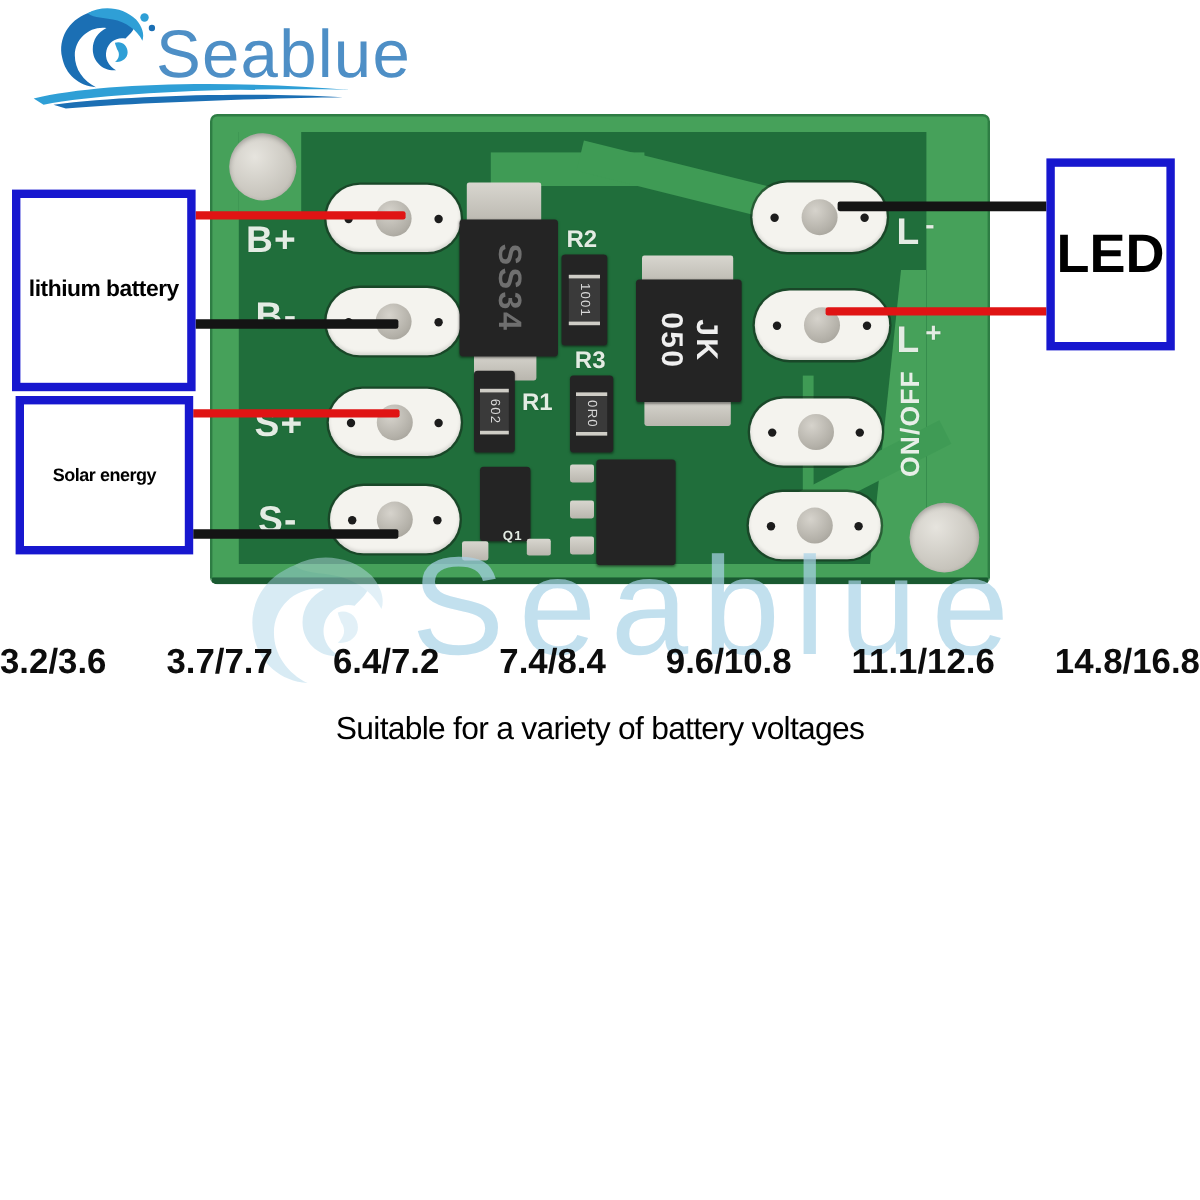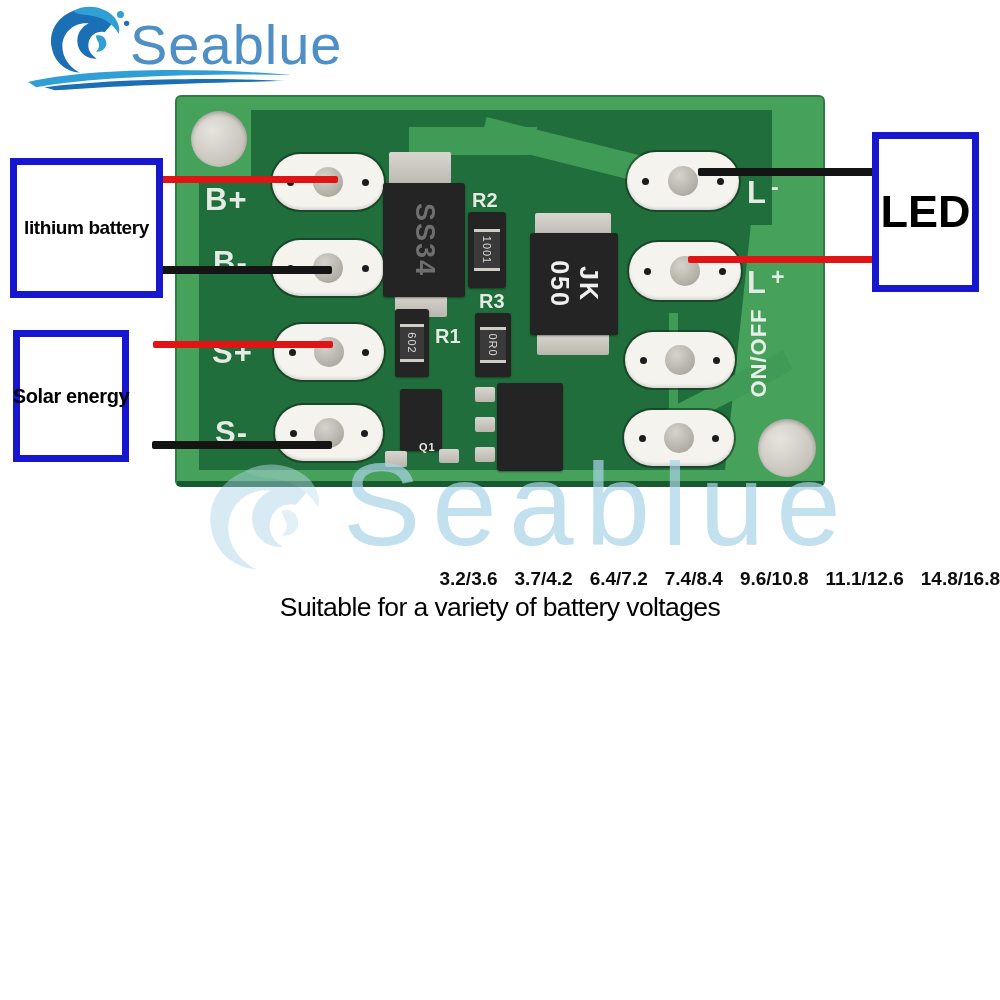--- a/index.html
+++ b/index.html
@@ -63,36 +63,36 @@
                 color:#e8efe8; font-weight:bold; font-size:22px; letter-spacing:1px; white-space:nowrap; }
 
   
   .wire { position:absolute; z-index:6; border-radius:2px; }
   .wire.red { background:#e01414; }
   .wire.blk { background:#141414; }
 
   
   .callout { position:absolute; z-index:7; background:#fff; border:7px solid #1717cf;
              display:flex; align-items:center; justify-content:center; color:#000; }
-  .callout.battery { left:10px; top:158px; width:153px; height:140px;
+  .callout.battery { left:10px; top:158px; width:153px; height:168px;
                      font-size:19px; font-weight:bold; white-space:nowrap; letter-spacing:-0.4px; }
-  .callout.solar { left:13px; top:330px; width:116px; height:132px;
-                   font-size:20px; font-weight:bold; white-space:nowrap; letter-spacing:-0.4px; }
+  .callout.solar { left:13px; top:330px; width:148px; height:132px;
+                   font-size:15px; font-weight:bold; white-space:nowrap; letter-spacing:-0.4px; }
   .callout.led { left:872px; top:132px; width:107px; height:160px;
                  font-size:45px; font-weight:bold; letter-spacing:0; }
 
   
   .watermark { position:absolute; left:185px; top:448px; z-index:3; pointer-events:none; }
   .wm-icon { position:absolute; left:0; top:12px; width:165px; height:140px; opacity:.45; }
   .wm-text { position:absolute; left:158px; top:-10px; font-size:116px; font-weight:500;
              color:#a9d3e8; opacity:.7; letter-spacing:12px; white-space:nowrap; }
 
   
   .voltages { position:absolute; left:0; right:0; top:536px; z-index:8; display:flex;
-              justify-content:flex-end; gap:17px; font-size:19px; font-weight:bold; color:#0d0d0d;margin-top:32px; }
+              justify-content:space-between; gap:17px; font-size:29px; font-weight:bold; color:#0d0d0d; }
 
   
   .desc { position:absolute; left:0; right:0; top:589px; z-index:8; text-align:center;
           font-size:26.5px; line-height:36.8px; color:#000; letter-spacing:-0.6px; }
 </style>
 </head>
 <body>
 
 <div id="stage">
 
@@ -238,21 +238,21 @@
     <svg class="wm-icon" viewBox="0 0 100 100">
       <path d="M78,22 C70,8 50,2 34,8 C16,15 6,32 10,50 C13,66 26,77 42,78 C30,72 22,61 22,48 C22,32 36,20 52,22 C44,26 39,33 39,42 C39,54 49,63 61,62 C54,58 50,51 52,43 C54,35 62,30 70,32 C74,28 77,25 78,22 Z" fill="#a9d3e8"></path>
       <path d="M34,8 C48,0 68,2 80,14 C86,21 88,28 86,34 C81,24 70,16 58,14 C50,12 41,13 34,8 Z" fill="#bfe0ef"></path>
       <path d="M60,36 C66,34 72,38 72,45 C72,51 66,55 60,54 C64,51 65,46 62,42 C61,39 60,37 60,36 Z" fill="#bfe0ef"></path>
     </svg>
     <div class="wm-text">Seablue</div>
   </div>
 
   <div class="voltages">
     <span>3.2/3.6</span>
-    <span>3.7/4.2</span>
+    <span>3.7/7.7</span>
     <span>6.4/7.2</span>
     <span>7.4/8.4</span>
     <span>9.6/10.8</span>
     <span>11.1/12.6</span>
     <span>14.8/16.8</span>
   </div>
 
   <div class="desc">
     <div>Suitable for a variety of battery voltages</div>
   </div>

